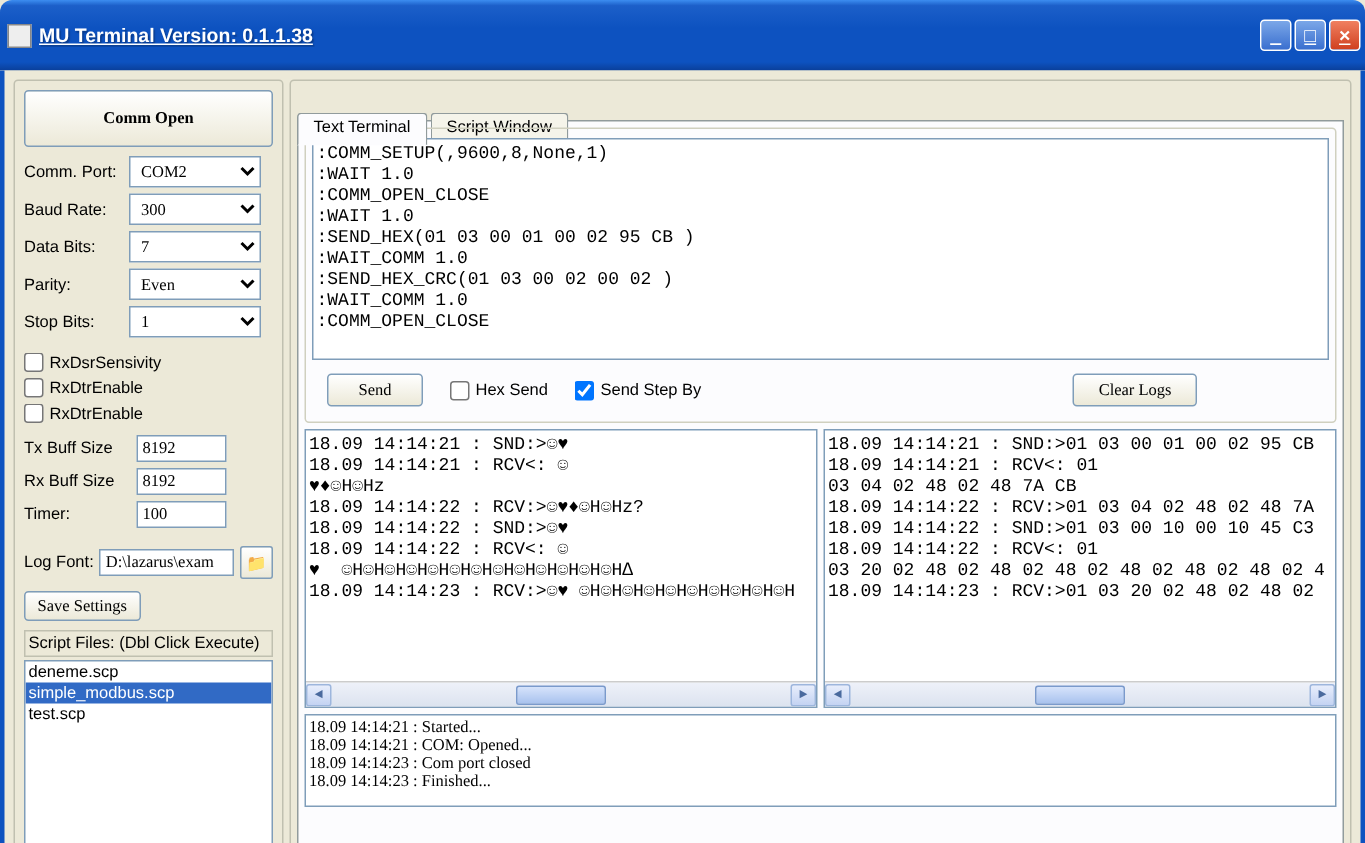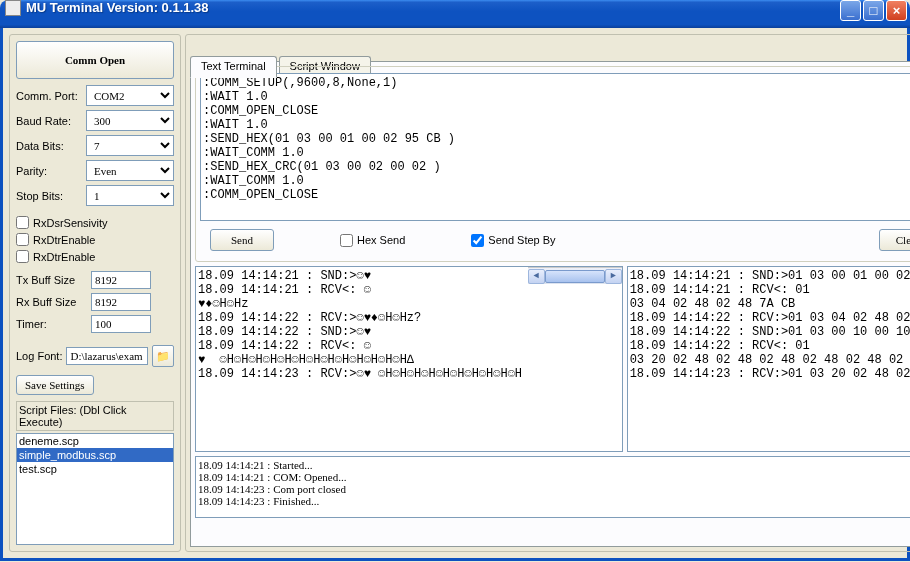--- a/index.html
+++ b/index.html
@@ -6,26 +6,27 @@
 body {
   font-family: Tahoma, sans-serif;
   font-size: 11px;
   background: #ece9d8;
   width: 910px;
   height: 562px;
   overflow: hidden;
 }
 .titlebar {
   background: linear-gradient(to bottom, #3c8df0 0%, #1c5fc9 8%, #0d52c0 40%, #0d52c0 88%, #0a3f9a 100%);
-  height: 28px;
-  display: flex;
-  align-items: flex-start;
+  height: 47px;
+  display: flex;
+  align-items: center;
   padding: 0 3px 0 5px;
   color: #fff;
   border-radius: 8px 8px 0 0;
+  text-decoration: underline;
 }
 .titlebar .icon {
   width: 16px; height: 16px;
   background: #eee;
   border: 1px solid #888;
   margin-right: 5px;
   display: inline-block;
 }
 .titlebar .title { font-weight: bold; font-size: 13px; flex: 1; text-shadow: 1px 1px 1px #083a8a; }
 .titlebar .btns { display: flex; gap: 2px; }
@@ -175,21 +176,21 @@
 .logs-row { display: flex; gap: 4px; height: 186px; }
 .log-box {
   flex: 1;
   border: 1px solid #7f9db9;
   background: #fff;
   font-family: "Courier New", monospace;
   font-size: 12px;
   overflow: hidden;
   white-space: pre;
   display: flex;
-  flex-direction: row;
+  flex-direction: column;
 }
 .log-content { flex: 1; padding: 2px; overflow: hidden; }
 .hscroll {
   height: 17px;
   background: linear-gradient(#eef1f9,#dce3ef);
   border-top: 1px solid #ccc;
   display: flex;
   align-items: center;
 }
 .hscroll .arrow { width: 17px; height: 15px; background: linear-gradient(#e8eefc,#c4d3f2); border: 1px solid #9db6dd; border-radius: 2px; display:flex;align-items:center;justify-content:center;color:#4a6a9e;font-size:9px;}
@@ -198,21 +199,21 @@
 .status-box {
   border: 1px solid #7f9db9;
   background: #fff;
   height: 62px;
   margin-top: 4px;
   padding: 2px;
   font-family: Tahoma;
   font-size: 11px;
   overflow: auto;
 }
-.cb { display:flex;align-items:center;gap:4px;margin-left:48px; }
+.cb { display:flex;align-items:center;gap:4px; }
 </style>
 </head>
 <body>
 
 <div class="titlebar">
   <span class="icon"></span>
   <span class="title">MU Terminal Version: 0.1.1.38</span>
   <div class="btns">
     <div class="winbtn">_</div>
     <div class="winbtn">□</div>

